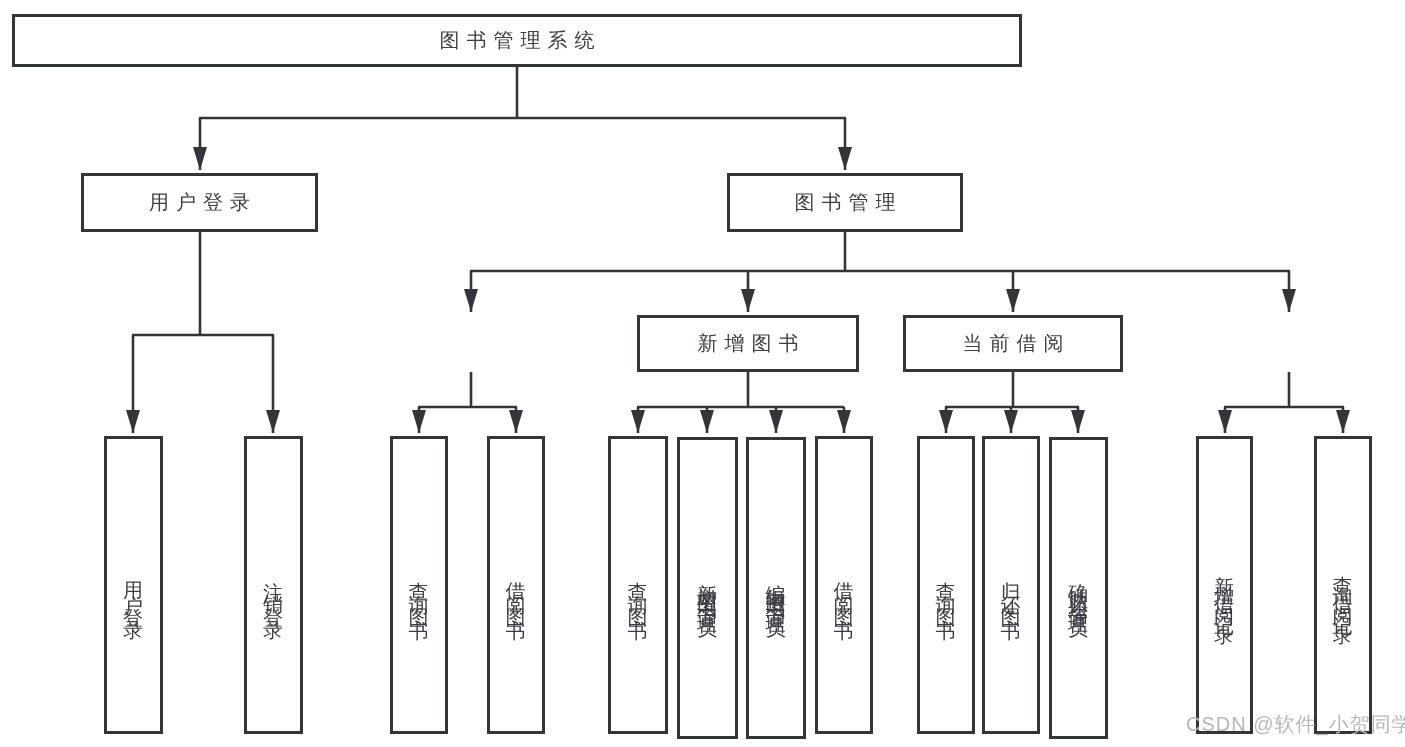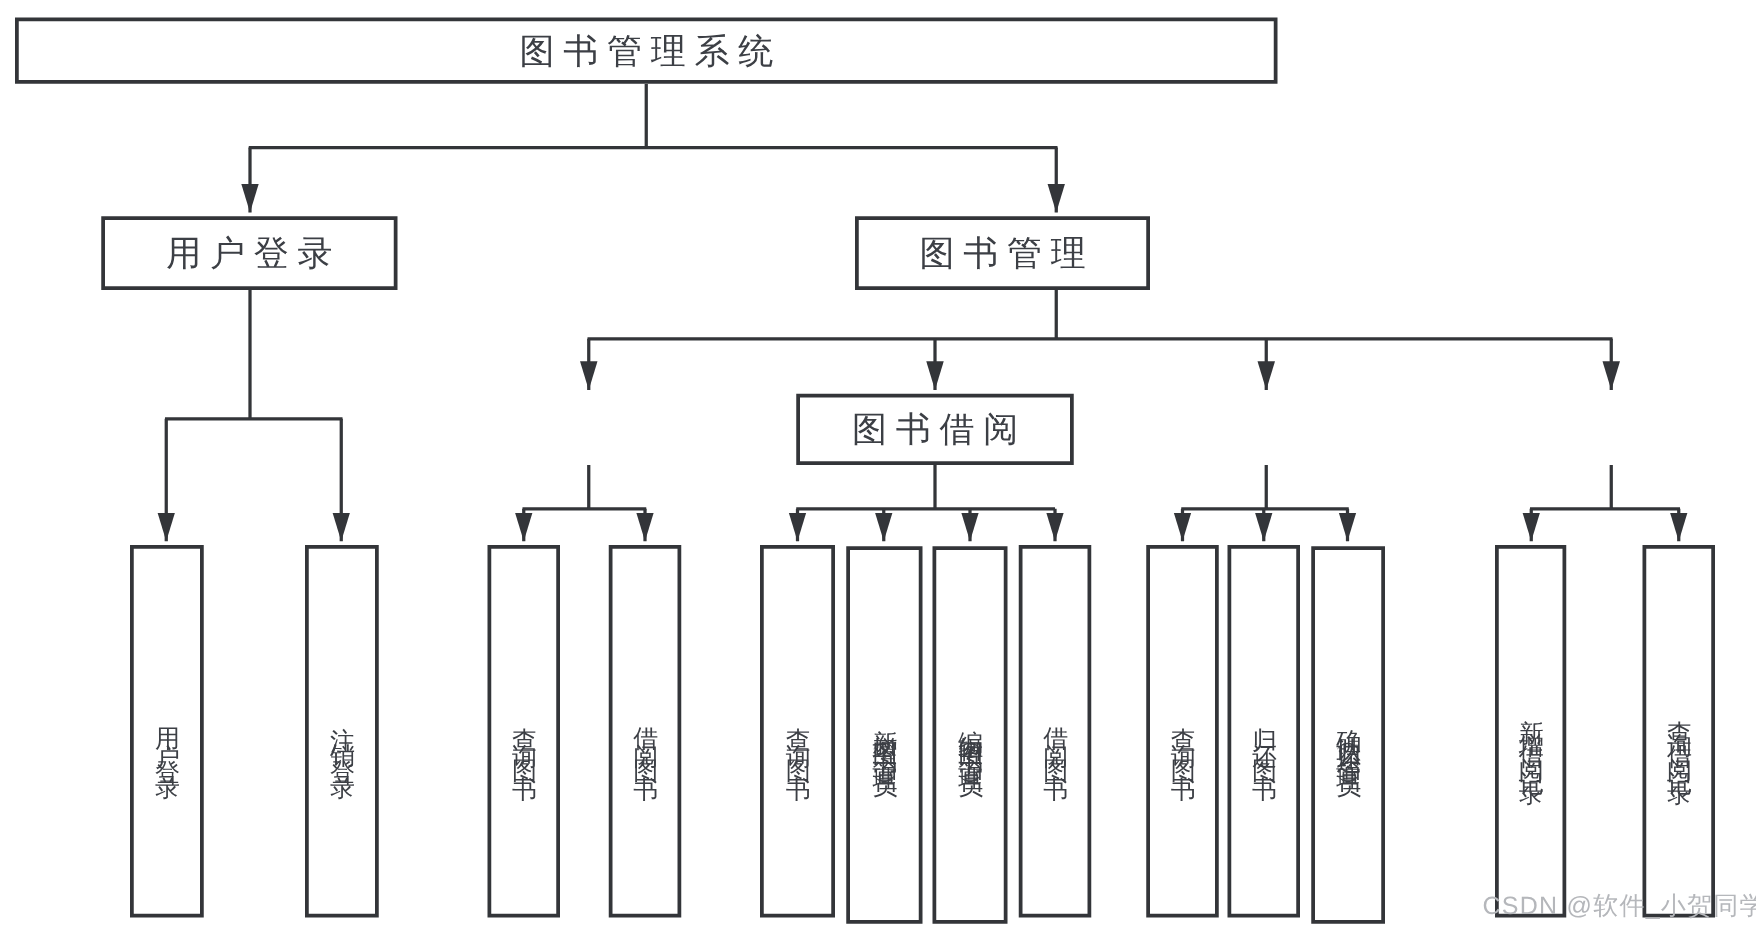--- a/index.html
+++ b/index.html
@@ -26,21 +26,21 @@
     background: #ffffff;
     border: 3px solid #333539;
     color: #3c3f45;
     display: flex;
     align-items: center;
     justify-content: center;
     box-sizing: border-box;
     z-index: 2;
   }
   .node.h {
-    font-size: 28px;
+    font-size: 20px;
     letter-spacing: 7px;
     padding-left: 7px; 
     white-space: nowrap;
   }
   .node.v {
     font-size: 20px;
     writing-mode: vertical-rl;
     text-orientation: mixed;
     line-height: 1;
   }
@@ -102,23 +102,24 @@
 
       <path d="M1289,372 V407 M1224,407 H1344"></path>
       <line x1="1225" y1="407" x2="1225" y2="433" marker-end="url(#arrow)"></line>
       <line x1="1343" y1="407" x2="1343" y2="433" marker-end="url(#arrow)"></line>
     </g>
   </svg>
 
   <div class="node h" style="left:12px;top:14px;width:1010px;height:53px">图书管理系统</div>
 
   <div class="node h" style="left:81px;top:173px;width:237px;height:59px">用户登录</div>
-  <div class="node h" style="left:684px;top:173px;width:236px;height:59px">图书管理</div>
+  <div class="node h" style="left:727px;top:173px;width:236px;height:59px">图书管理</div>
 
-  <div class="node h" style="left:637px;top:315px;width:222px;height:57px">图书借阅</div>
+  <div class="node h" style="left:637px;top:315px;width:222px;height:57px">新增图书</div>
+  <div class="node h" style="left:903px;top:315px;width:220px;height:57px">当前借阅</div>
 
   <div class="node v sp-lg" style="left:104px;top:436px;width:59px;height:298px">用户登录</div>
   <div class="node v sp-lg" style="left:244px;top:436px;width:59px;height:298px">注销登录</div>
 
   <div class="node v sp-lg" style="left:390px;top:436px;width:58px;height:298px">查询图书</div>
   <div class="node v sp-lg" style="left:487px;top:436px;width:58px;height:298px">借阅图书</div>
 
   <div class="node v sp-lg" style="left:608px;top:436px;width:60px;height:298px">查询图书</div>
   <div class="node v sp-sm" style="left:677px;top:437px;width:61px;height:302px">新增图书（管理员）</div>
   <div class="node v sp-sm" style="left:746px;top:437px;width:60px;height:302px">编辑图书（管理员）</div>

